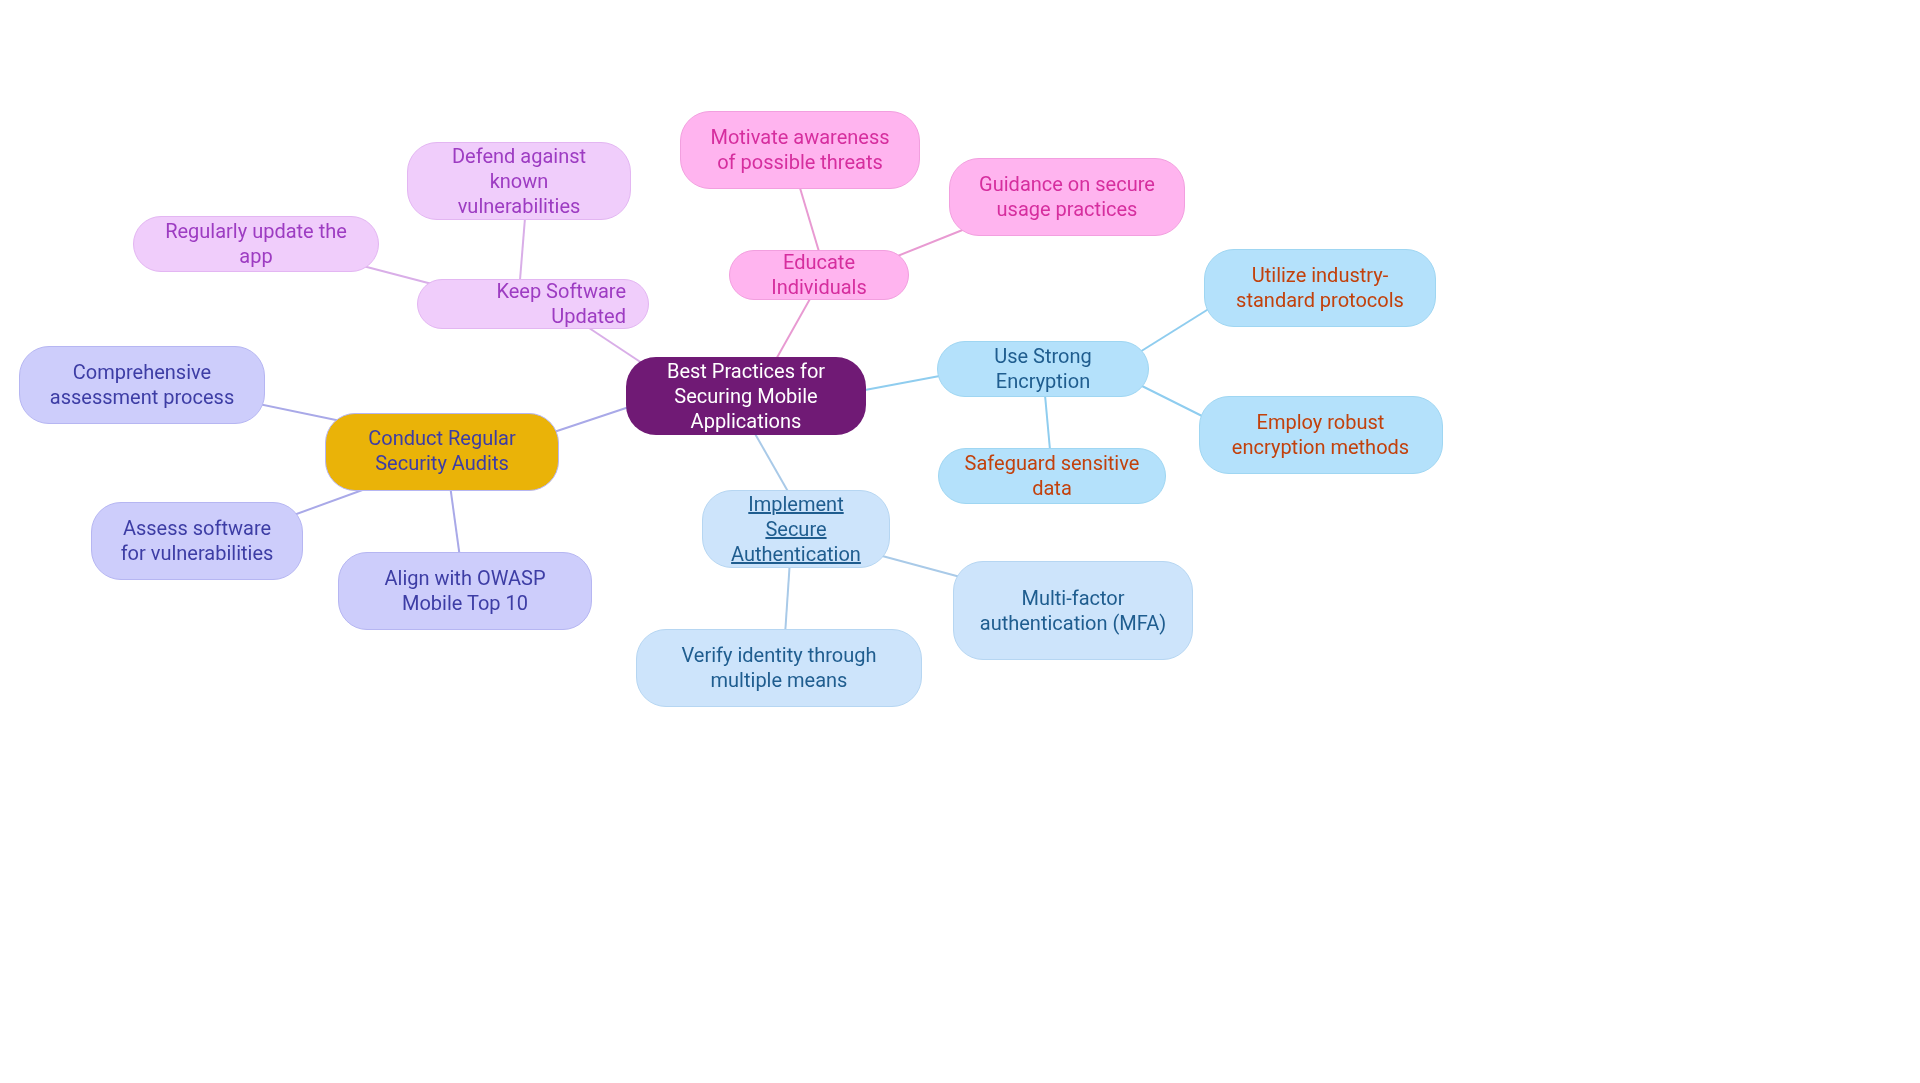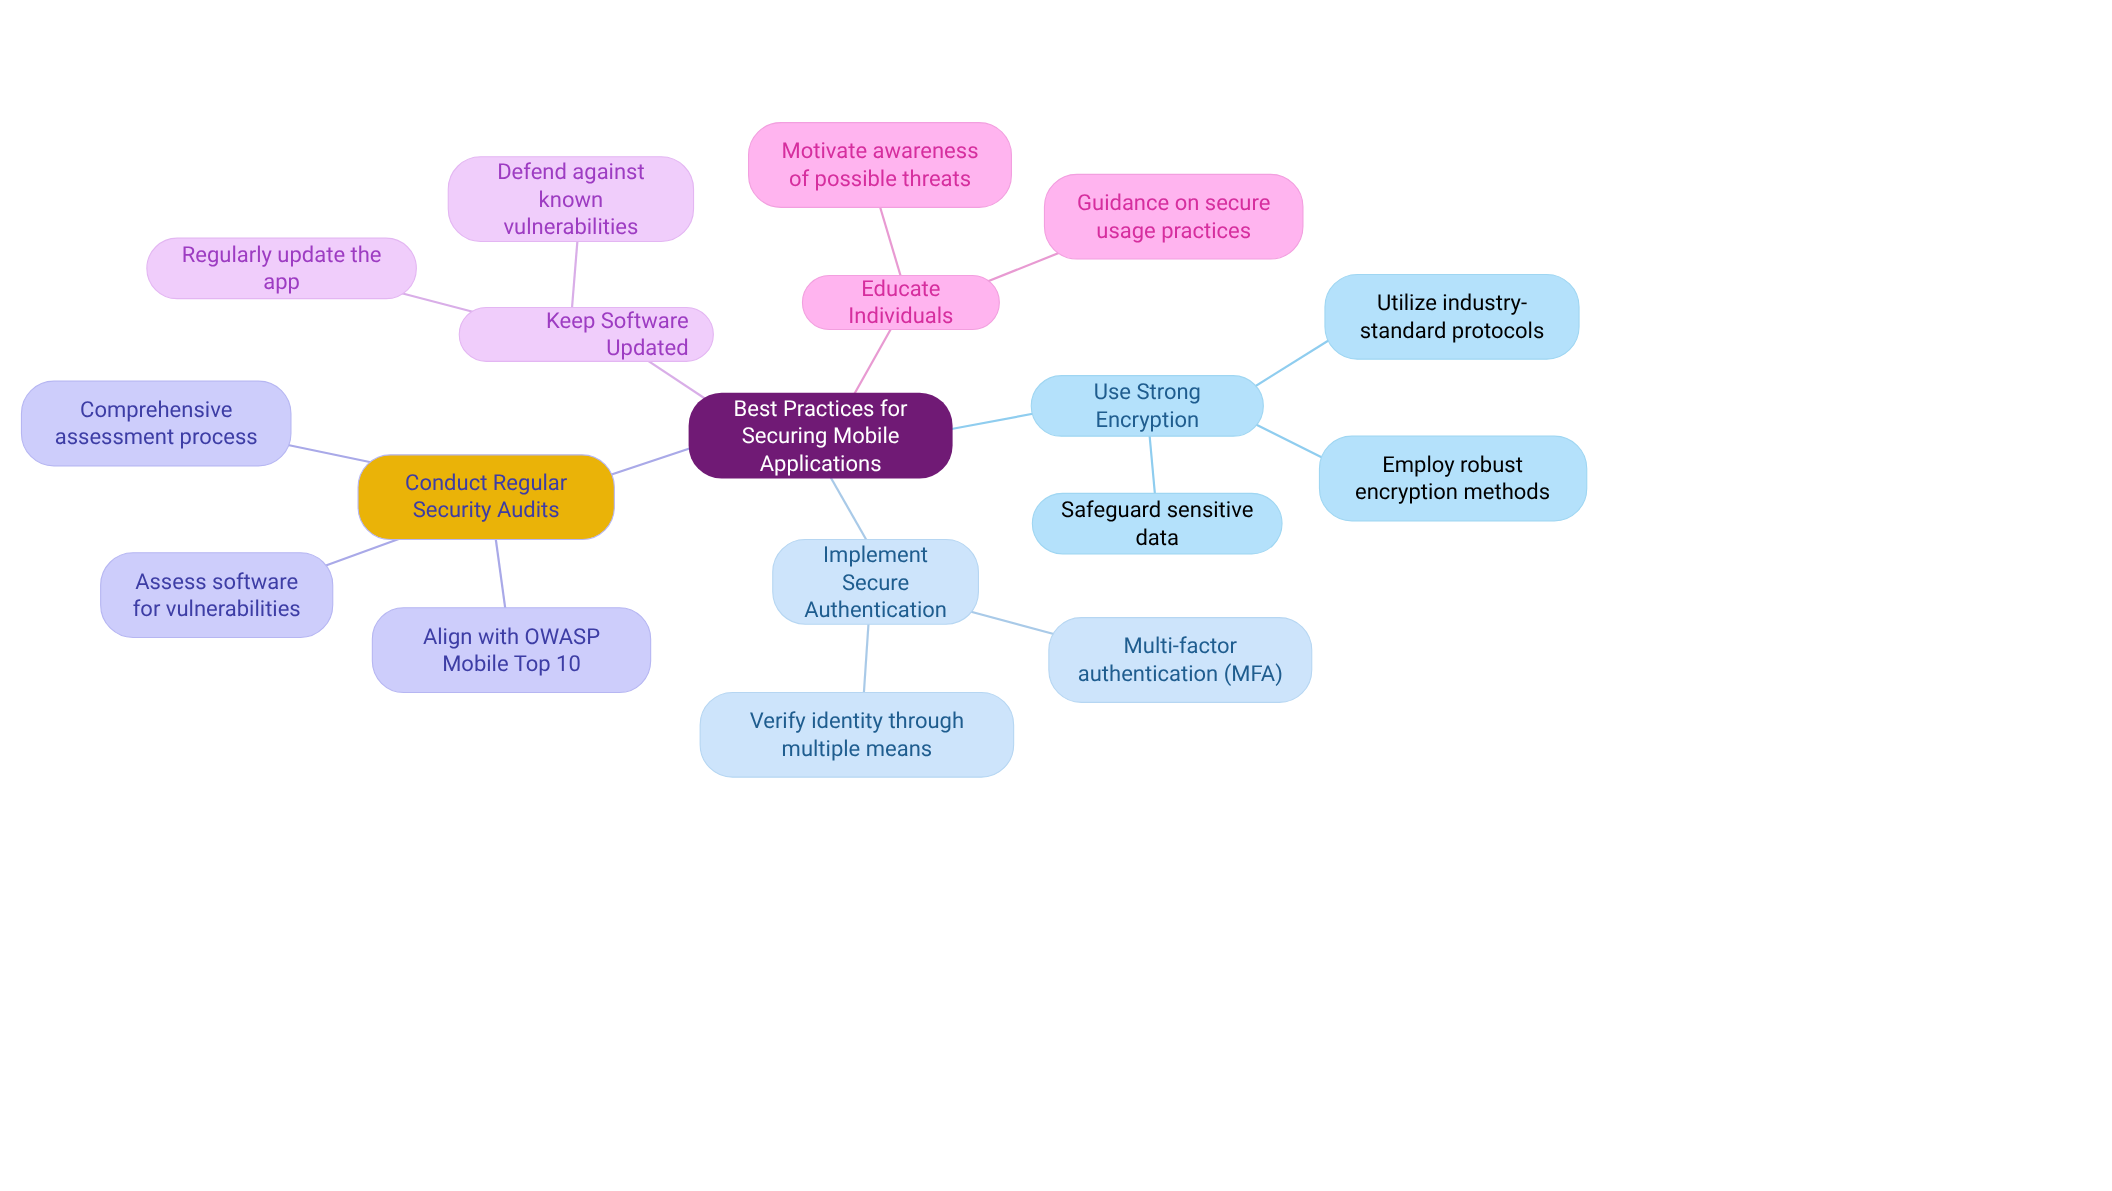--- a/index.html
+++ b/index.html
@@ -84,21 +84,21 @@
     border: 1px solid #b6d6f2;
   }
   
   .node.sblue-main {
     background: #b4e1fb;
     color: #1f5d8f;
     border: 1px solid #9fd6f2;
   }
   .node.sblue-sub {
     background: #b4e1fb;
-    color: #000000;
+    color: #c2410c;
     border: 1px solid #9fd6f2;
   }
 </style>
 </head>
 <body>
 
 <svg class="edges">
 
   <line x1="770" y1="370" x2="815" y2="290" stroke="#e89ad2" stroke-width="2"></line>
   <line x1="820" y1="255" x2="800" y2="188" stroke="#e89ad2" stroke-width="2"></line>
@@ -153,27 +153,27 @@
 <div class="node indigo-sub" style="left:19px; top:346px; width:246px; height:78px;">
   <span>Comprehensive assessment process</span>
 </div>
 <div class="node indigo-sub" style="left:91px; top:502px; width:212px; height:78px;">
   <span>Assess software for vulnerabilities</span>
 </div>
 <div class="node indigo-sub" style="left:338px; top:552px; width:254px; height:78px;border-radius:29px;">
   <span>Align with OWASP Mobile Top 10</span>
 </div>
 
-<div class="node lblue-main" style="left:702px; top:490px; width:188px; height:78px;">
+<div class="node lblue-main" style="left:702px; top:490px; width:188px; height:78px;text-decoration:underline;">
   <span>Implement Secure Authentication</span>
 </div>
 <div class="node lblue-sub" style="left:636px; top:629px; width:286px; height:78px;">
   <span>Verify identity through multiple means</span>
 </div>
-<div class="node lblue-sub" style="left:953px; top:561px; width:240px; height:78px;">
+<div class="node lblue-sub" style="left:953px; top:561px; width:240px; height:99px;">
   <span>Multi-factor authentication (MFA)</span>
 </div>
 
 <div class="node sblue-main" style="left:937px; top:341px; width:212px; height:56px;">
   <span>Use Strong Encryption</span>
 </div>
 <div class="node sblue-sub" style="left:1204px; top:249px; width:232px; height:78px;">
   <span>Utilize industry-standard protocols</span>
 </div>
 <div class="node sblue-sub" style="left:1199px; top:396px; width:244px; height:78px;padding-left:21px;">

